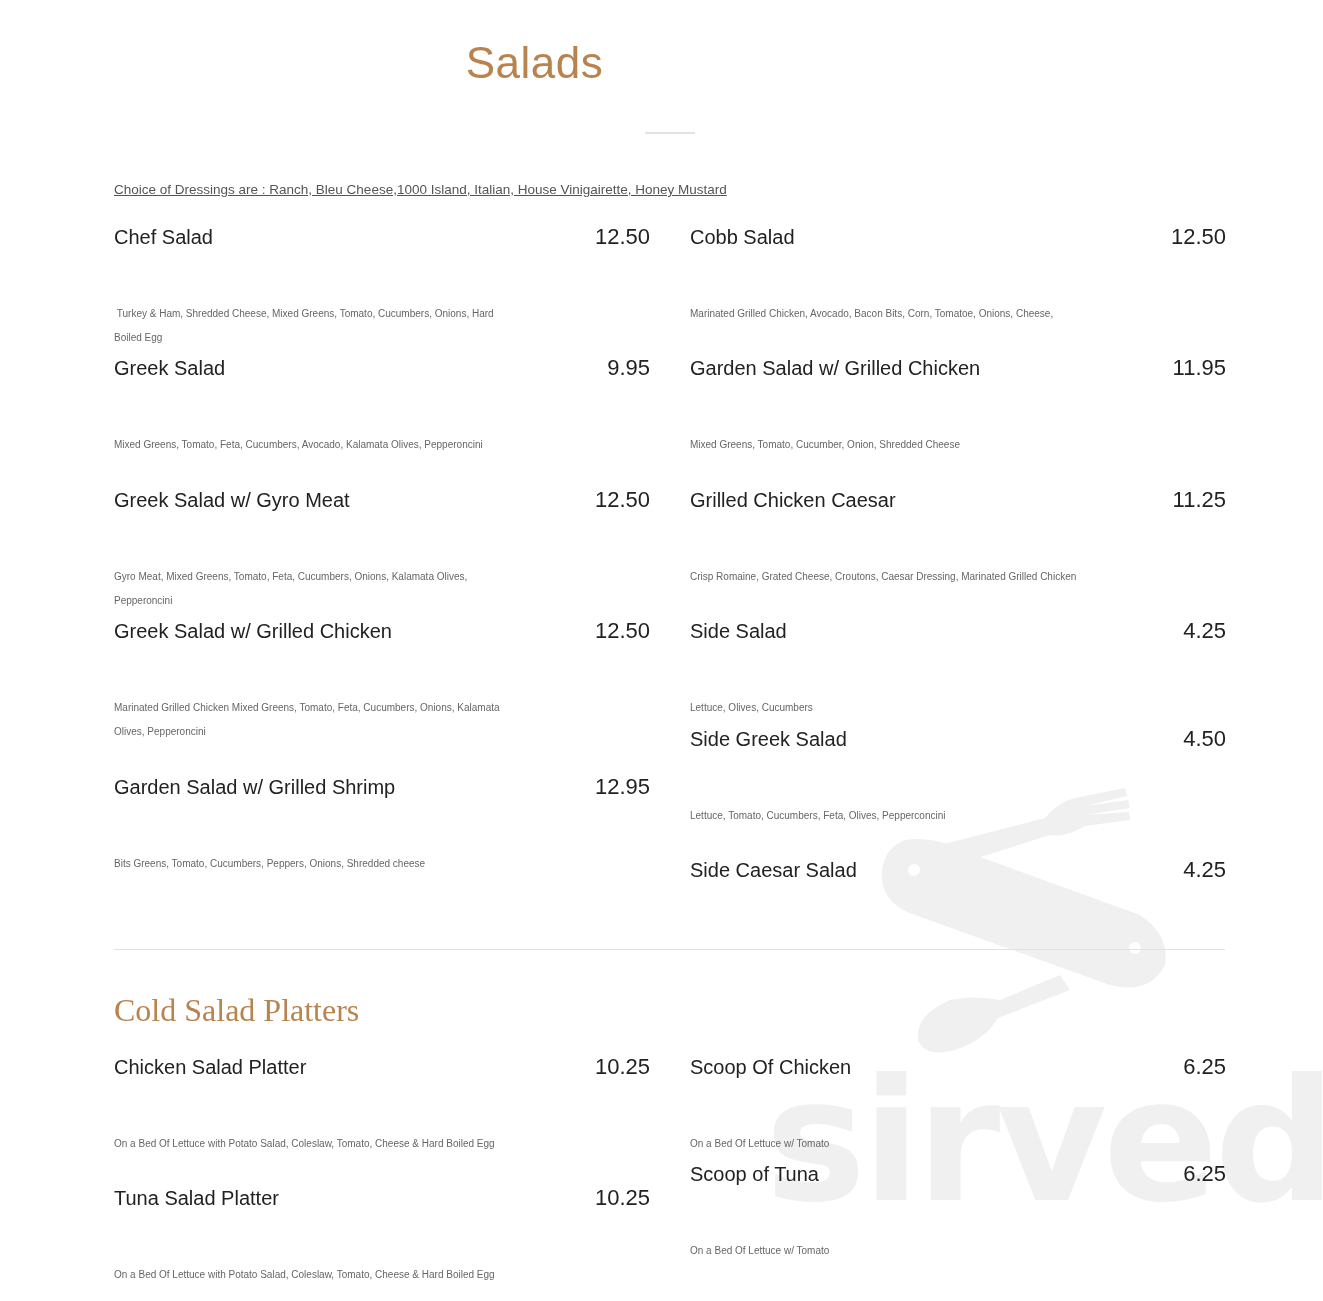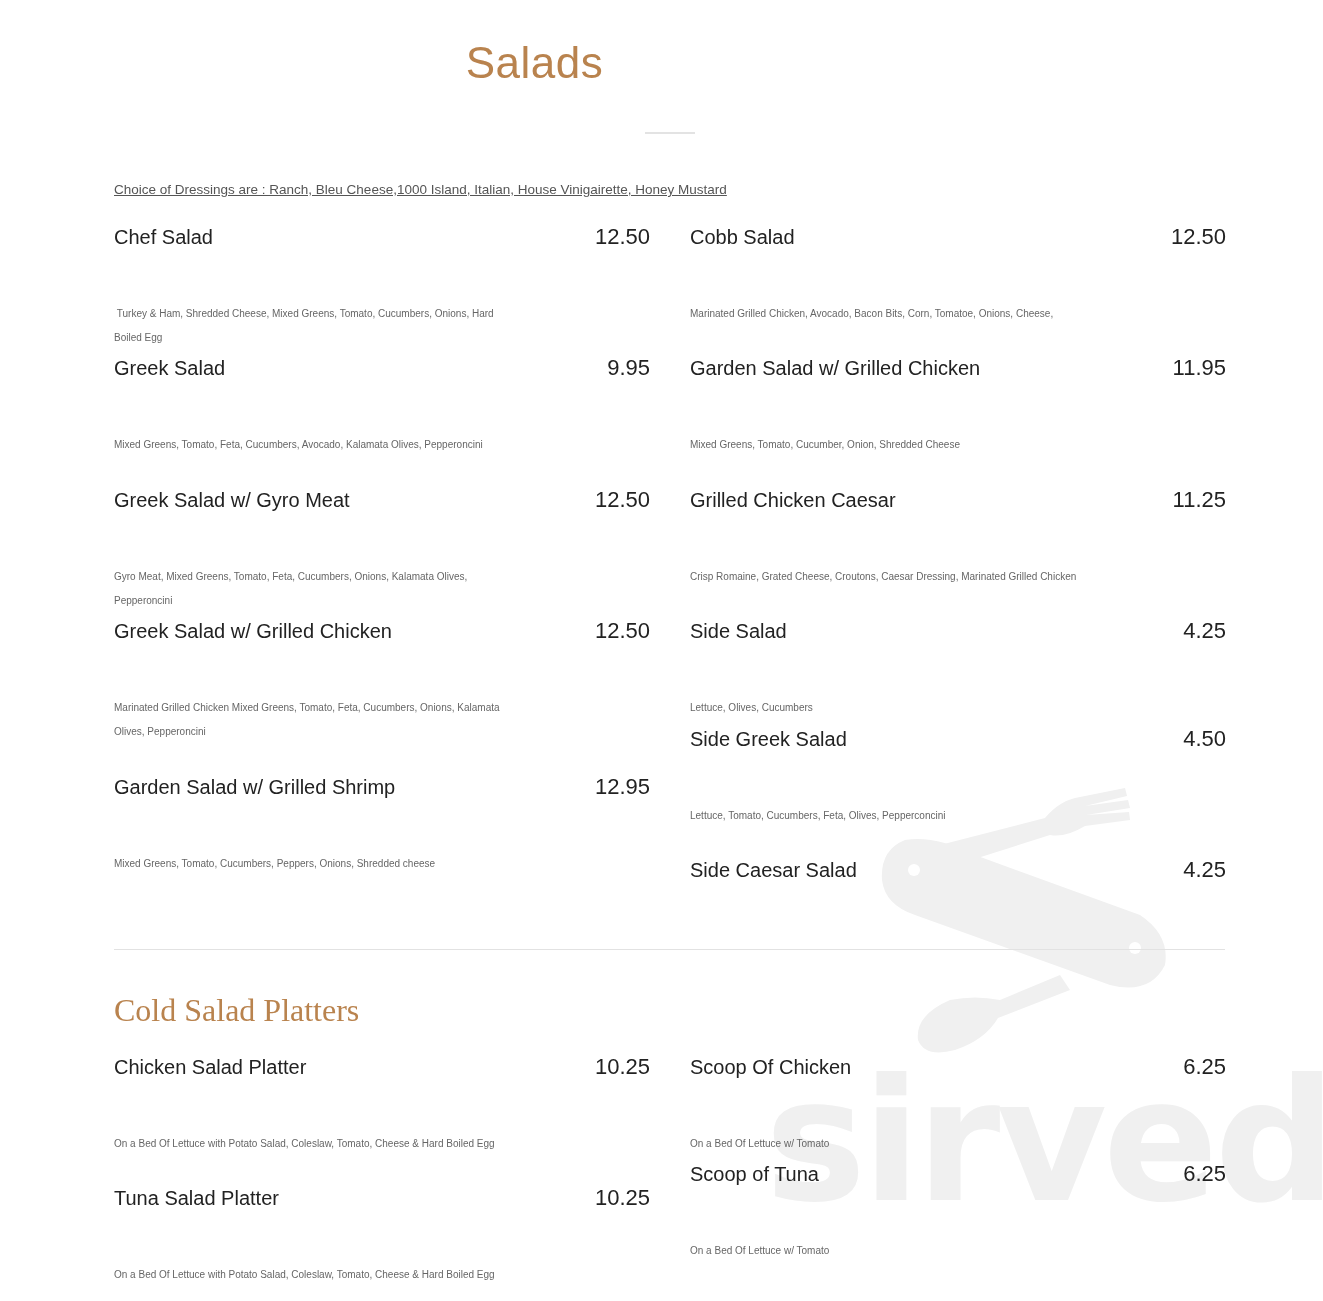--- a/index.html
+++ b/index.html
@@ -85,21 +85,21 @@
     <div class="desc">Gyro Meat, Mixed Greens, Tomato, Feta, Cucumbers, Onions, Kalamata Olives, Pepperoncini</div>
   </div>
   <div class="item" style="left:114px; top:620px;">
     <div class="name">Greek Salad w/ Grilled Chicken</div>
     <div class="price">12.50</div>
     <div class="desc">Marinated Grilled Chicken Mixed Greens, Tomato, Feta, Cucumbers, Onions, Kalamata Olives, Pepperoncini</div>
   </div>
   <div class="item" style="left:114px; top:776px;">
     <div class="name">Garden Salad w/ Grilled Shrimp</div>
     <div class="price">12.95</div>
-    <div class="desc">Mixed Greens, Tomato, Cucumbers, Peppers, Onions, Shredded cheese</div>
+    <div class="desc">Bits Greens, Tomato, Cucumbers, Peppers, Onions, Shredded cheese</div>
   </div>
 
   <div class="item" style="left:690px; top:226px;">
     <div class="name">Cobb Salad</div>
     <div class="price">12.50</div>
     <div class="desc">Marinated Grilled Chicken, Avocado, Bacon Bits, Corn, Tomatoe, Onions, Cheese,</div>
   </div>
   <div class="item wide" style="left:690px; top:357px;">
     <div class="name">Garden Salad w/ Grilled Chicken</div>
     <div class="price">11.95</div>

